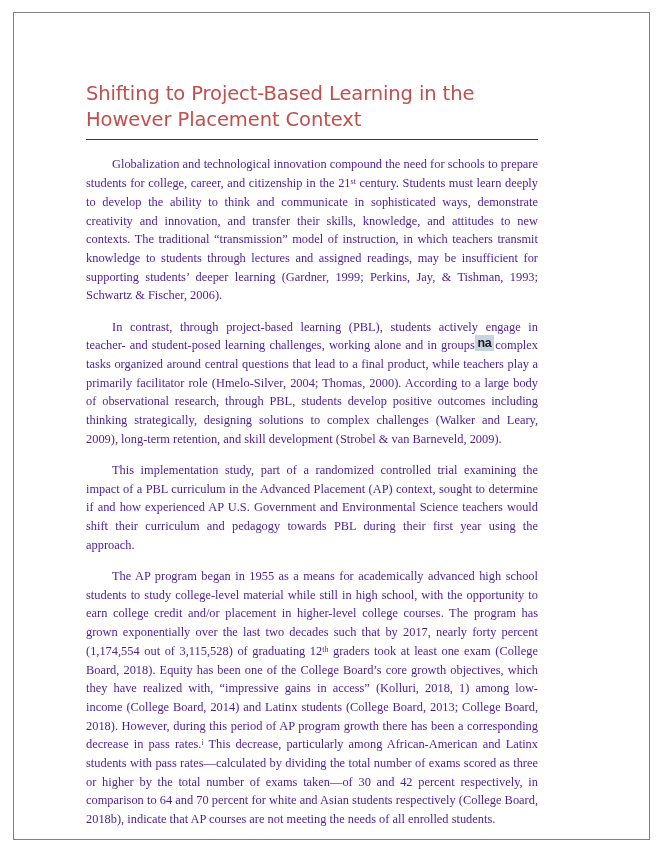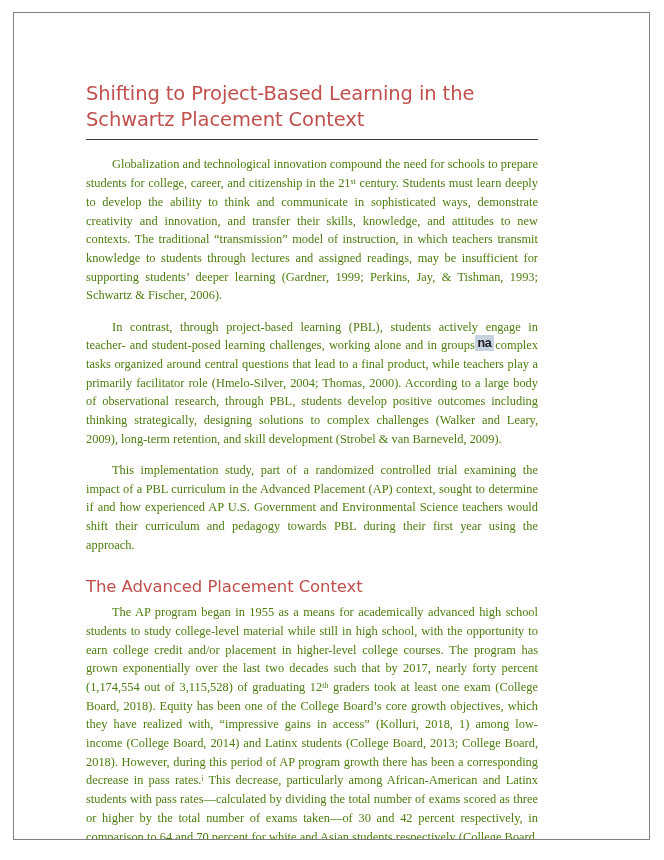--- a/index.html
+++ b/index.html
@@ -56,21 +56,21 @@
     color: #C0504D;
     letter-spacing: -0.1px;
     margin: 22px 0 6px 0;
   }
 
   
   p.para {
     font-family: "Liberation Serif", serif;
     font-size: 12.4px;
     line-height: 18.7px;
-    color: #4d7c0f;
+    color: #4c1d95;
     text-align: justify;
     text-justify: inter-word;
     margin: 0 0 0 0;
     text-indent: 26px;
     -webkit-hyphens: none;
     hyphens: none;
   }
   p.para + p.para {
     margin-top: 12.5px;
   }
@@ -107,29 +107,28 @@
     overflow: hidden;
   }
 </style>
 </head>
 <body>
 
 <div class="page-sheet">
 
   <div class="page-body">
 
-    <h1 class="doc-title">Shifting to Project-Based Learning in the Schwartz Placement Context</h1>
+    <h1 class="doc-title">Shifting to Project-Based Learning in the However Placement Context</h1>
 
     <p class="para after-rule"><span>Globalization and technological innovation compound the need for schools to prepare students for college, career, and citizenship in the 21</span><sup>st</sup><span> century. Students must learn deeply to develop the ability to think and communicate in sophisticated ways, demonstrate creativity and innovation, and transfer their skills, knowledge, and attitudes to new contexts. The traditional “transmission” model of instruction, in which teachers transmit knowledge to students through lectures and assigned readings, may be insufficient for supporting students’ deeper learning (Gardner, 1999; Perkins, Jay, &amp; Tishman, 1993; Schwartz &amp; Fischer, 2006).</span></p>
 
     <p class="para">In contrast, through project-based learning (PBL), students actively engage in teacher- and student-posed learning challenges, working alone and in groups on complex tasks organized around central questions that lead to a final product, while teachers play a primarily facilitator role (Hmelo-Silver, 2004; Thomas, 2000). According to a large body of observational research, through PBL, students develop positive outcomes including thinking strategically, designing solutions to complex challenges (Walker and Leary, 2009), long-term retention, and skill development (Strobel &amp; van Barneveld, 2009).</p>
 
     <p class="para">This implementation study, part of a randomized controlled trial examining the impact of a PBL curriculum in the Advanced Placement (AP) context, sought to determine if and how experienced AP U.S. Government and Environmental Science teachers would shift their curriculum and pedagogy towards PBL during their first year using the approach.</p>
 
-    <h2 class="doc-h2">The Advanced Placement Context</h2>
 
     <p class="para"><span>The AP program began in 1955 as a means for academically advanced high school students to study college-level material while still in high school, with the opportunity to earn college credit and/or placement in higher-level college courses. The program has grown exponentially over the last two decades such that by 2017, nearly forty percent (1,174,554 out of 3,115,528) of graduating 12</span><sup>th</sup><span> graders took at least one exam (College Board, 2018). Equity has been one of the College Board’s core growth objectives, which they have realized with, “impressive gains in access” (Kolluri, 2018, 1) among low-income (College Board, 2014) and Latinx students (College Board, 2013; College Board, 2018). However, during this period of AP program growth there has been a corresponding decrease in pass rates.</span><sup>i</sup><span> This decrease, particularly among African-American and Latinx students with pass rates—calculated by dividing the total number of exams scored as three or higher by the total number of exams taken—of 30 and 42 percent respectively, in comparison to 64 and 70 percent for white and Asian students respectively (College Board, 2018b), indicate that AP courses are not meeting the needs of all enrolled students.</span></p>
 
   </div>
 
   <div class="ime-artifact">na</div>
 
 </div>
 
 </body></html>

